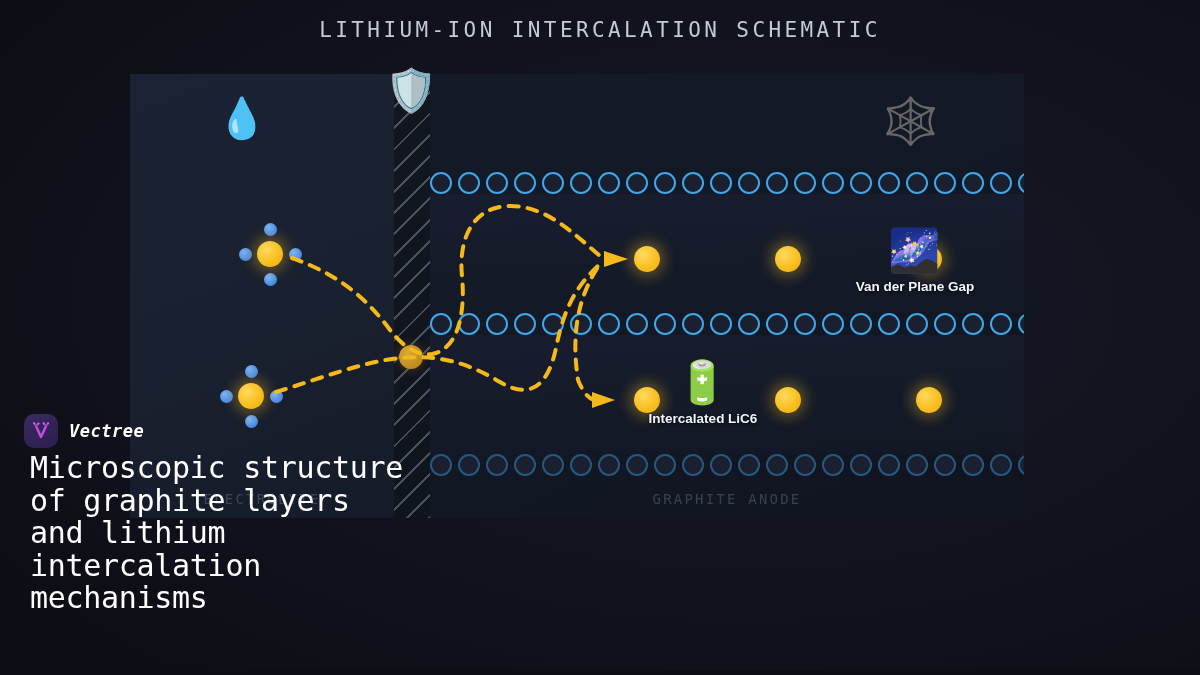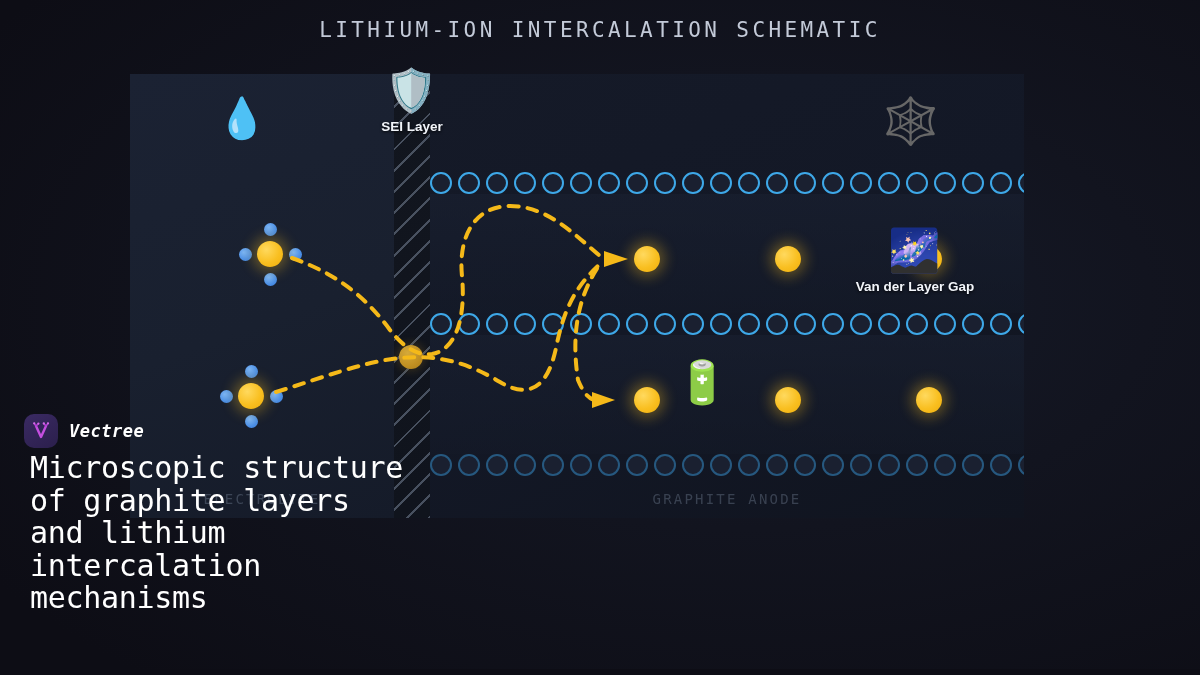--- a/index.html
+++ b/index.html
@@ -361,31 +361,31 @@
     <polygon points="604,251 628,259 604,267" fill="#f5b919"></polygon>
     <polygon points="592,392 615,400 592,408" fill="#f5b919"></polygon>
   </svg>
 
   <div id="markers">
       <div class="marker" style="left: 122px; top: 98px; width: 240px;">
         <span class="glyph" style="font-size: 40px;">💧</span>
       </div>
       <div class="marker" style="left: 292px; top: 70px; width: 240px;">
         <span class="glyph" style="font-size: 42px;">🛡️</span>
-        <span class="cap">SEI Layer</span>
       </div>
       <div class="marker" style="left: 791px; top: 98px; width: 240px;">
         <span class="glyph" style="font-size: 46px; filter: grayscale(1) brightness(1.05);">🕸️</span>
       </div>
       <div class="marker" style="left: 795px; top: 230px; width: 240px;">
         <span class="glyph" style="font-size: 42px;">🌌</span>
-        <span class="cap">Van der Layer Gap</span>
+        <span class="cap">Van der Plane Gap</span>
       </div>
       <div class="marker" style="left: 583px; top: 362px; width: 240px;">
         <span class="glyph" style="font-size: 42px;">🔋</span>
+        <span class="cap">Intercalated LiC6</span>
       </div>
     </div>
 
   <div id="brand">
     <div id="brand-logo">
       <svg width="22" height="22" viewBox="0 0 22 22">
         <path d="M6 6 L11 17 L16 6" fill="none" stroke="#c44fe0" stroke-width="2.4" stroke-linecap="round" stroke-linejoin="round"></path>
         <path d="M6 6 L4.2 3.6 M6 6 L8.2 3.9 M16 6 L14 3.8 M16 6 L18 3.6" fill="none" stroke="#b33fd4" stroke-width="1.6" stroke-linecap="round"></path>
         <circle cx="4.2" cy="3.3" r="1.15" fill="#d36ae8"></circle>
         <circle cx="8.4" cy="3.6" r="1.15" fill="#d36ae8"></circle>

